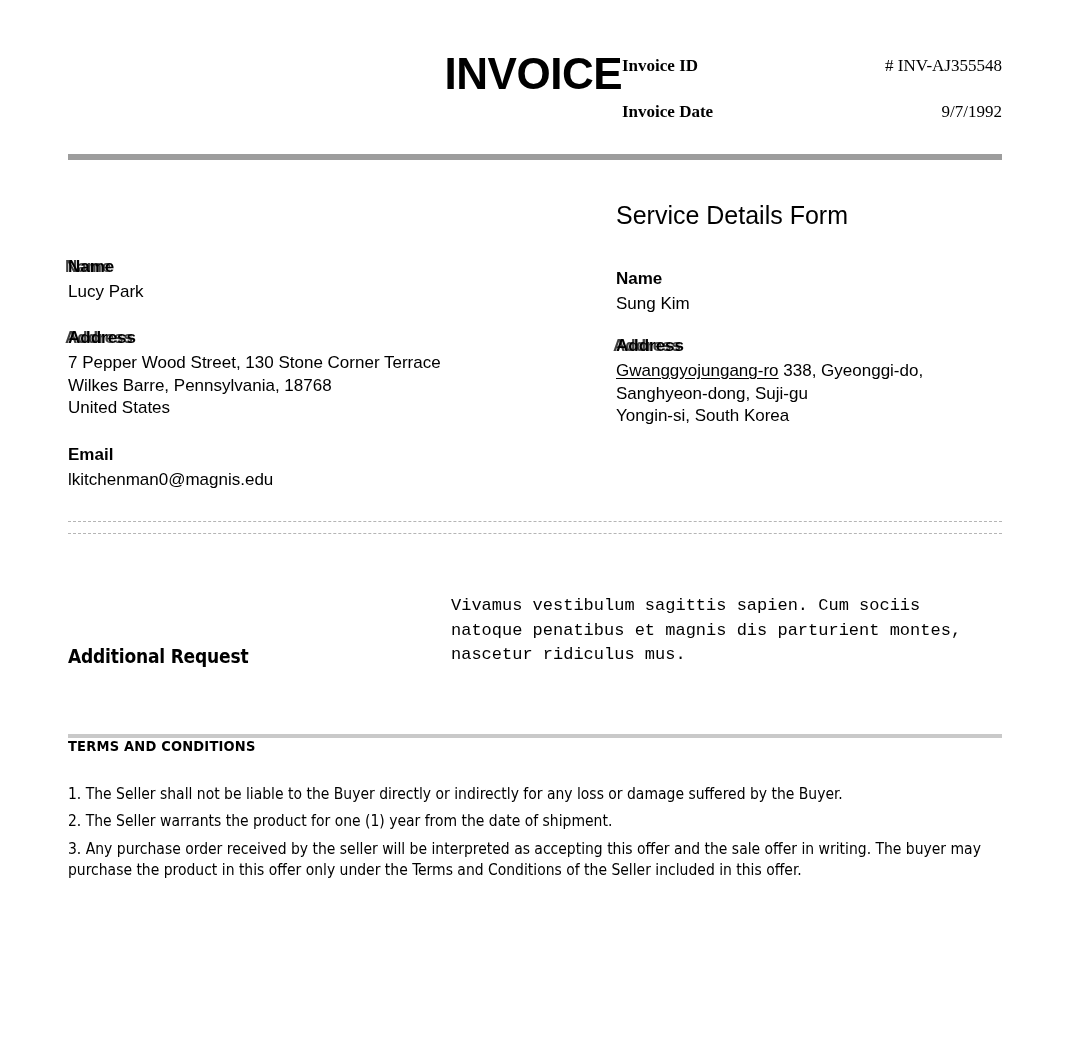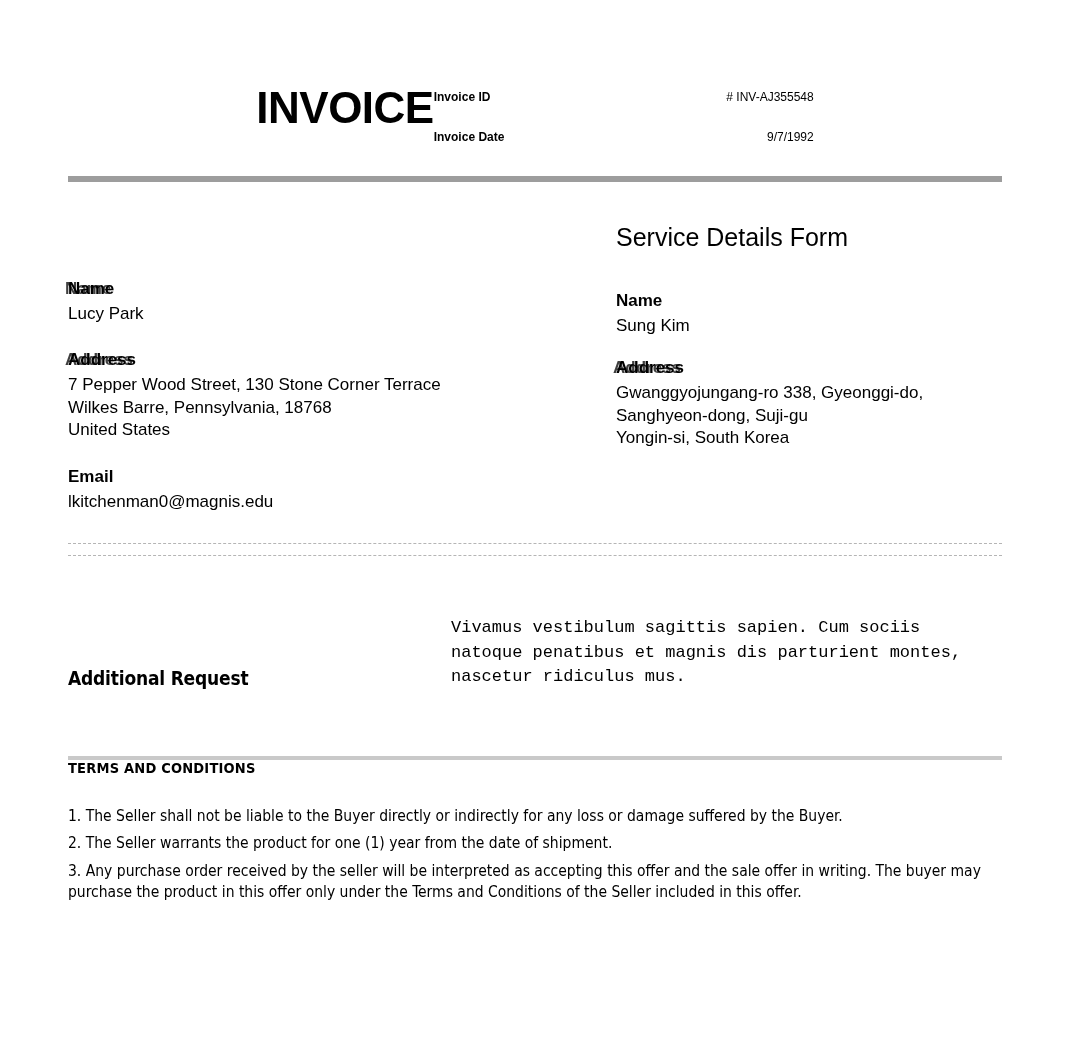--- a/index.html
+++ b/index.html
@@ -26,41 +26,41 @@
     position: absolute;
     left: 68px;
     top: 0;
     width: 934px;
   }
 
   
   .header {
     display: flex;
     align-items: flex-start;
-    justify-content: center;
+    justify-content: flex-end;
     padding-top: 48px;
-    margin-top: 34px;
   }
   .invoice-title {
     font-size: 44px;
     font-weight: bold;
     letter-spacing: -0.5px;
     line-height: 1;
     margin: 0;
     padding-top: 4px;
   }
   .meta-table {
     width: 380px;
     border-collapse: collapse;
     margin-top: 8px;
   }
   .meta-table td {
     padding: 0 0 26px 0;
     vertical-align: top;
-    font-size: 12px;
+    font-size: 17px;
+    font-family: Liberation Serif, serif;
   }
   .meta-label {
     font-weight: bold;
     text-align: left;
     white-space: nowrap;
   }
   .meta-value {
     text-align: right;
     font-weight: normal;
     white-space: nowrap;
@@ -132,20 +132,21 @@
   .ghost::before {
     content: attr(data-ghost);
     position: absolute;
     left: -3px;
     top: 0px;
     color: #000;
     opacity: 0.75;
   }
 
   .underline-squiggle {
+    text-decoration: underline;
     text-decoration-color: #000;
     text-underline-offset: 2px;
   }
 
   
   .field.company { margin-bottom: 18px; }
   .field.name-left { margin-bottom: 24px; }
   .field.addr-left { margin-bottom: 24px; }
 
   .field.name-right { margin-bottom: 20px; }

